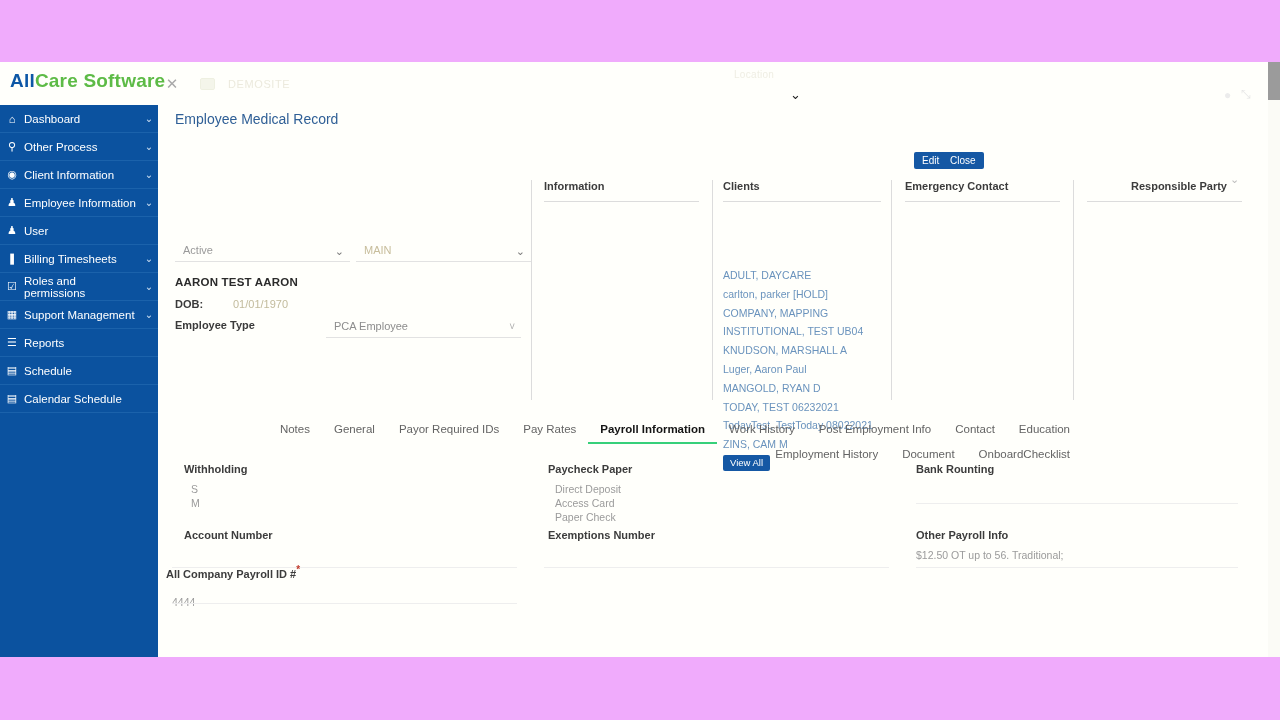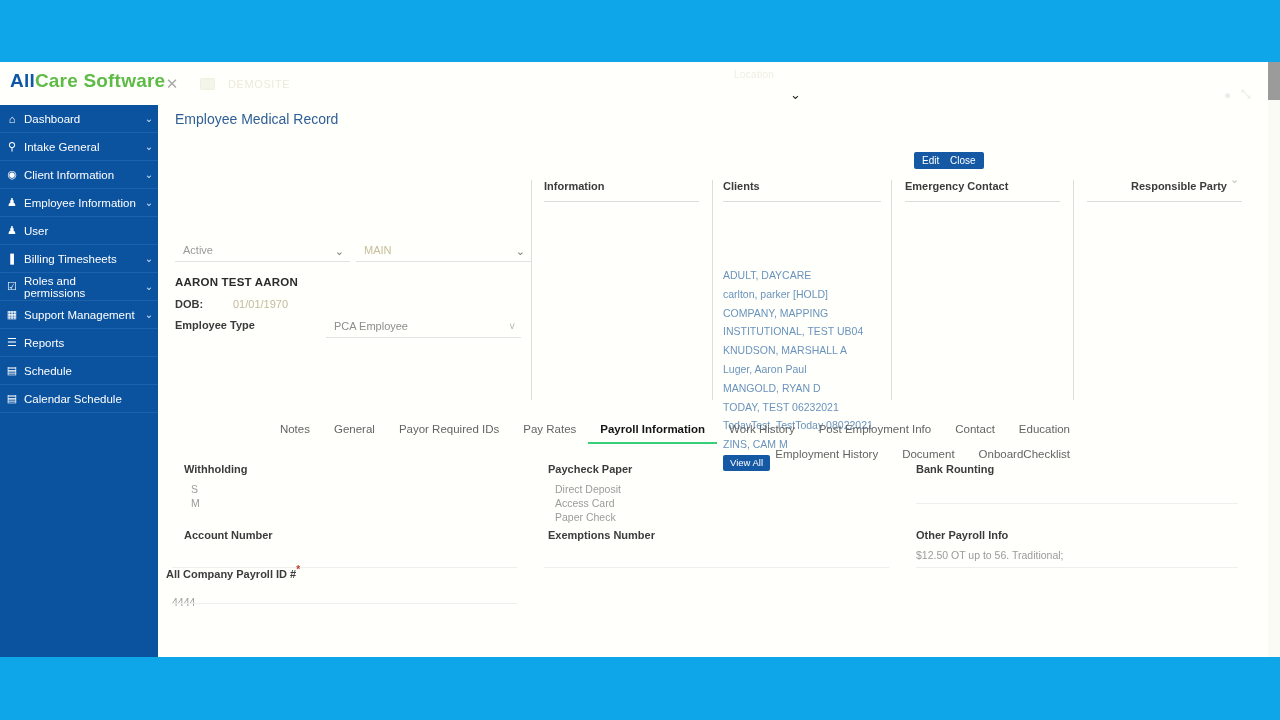--- a/index.html
+++ b/index.html
@@ -4,21 +4,21 @@
 <style>
   * { box-sizing: border-box; margin: 0; padding: 0; }
   html, body {
     width: 1280px; height: 720px;
     background: #000;
     font-family: "Liberation Sans", sans-serif;
     overflow: hidden;
   }
 
   
-  #screen { position: relative; width: 1280px; height: 720px; background: #0ea5e9; }
+  #screen { position: relative; width: 1280px; height: 720px; background: #f0abfc; }
 
   #app {
     position: absolute;
     left: 0; top: 62px;
     width: 1280px; height: 595px;
     background: #fffffb;
     overflow: hidden;
   }
 
   
@@ -243,21 +243,21 @@
     </div>
 
     <div id="sidebar">
         <div class="nav-item">
           <span class="ico">⌂</span>
           <span class="lbl">Dashboard</span>
           <span class="car">⌄</span>
         </div>
         <div class="nav-item">
           <span class="ico">⚲</span>
-          <span class="lbl">Intake General</span>
+          <span class="lbl">Other Process</span>
           <span class="car">⌄</span>
         </div>
         <div class="nav-item">
           <span class="ico">◉</span>
           <span class="lbl">Client Information</span>
           <span class="car">⌄</span>
         </div>
         <div class="nav-item">
           <span class="ico">♟</span>
           <span class="lbl">Employee Information</span>

